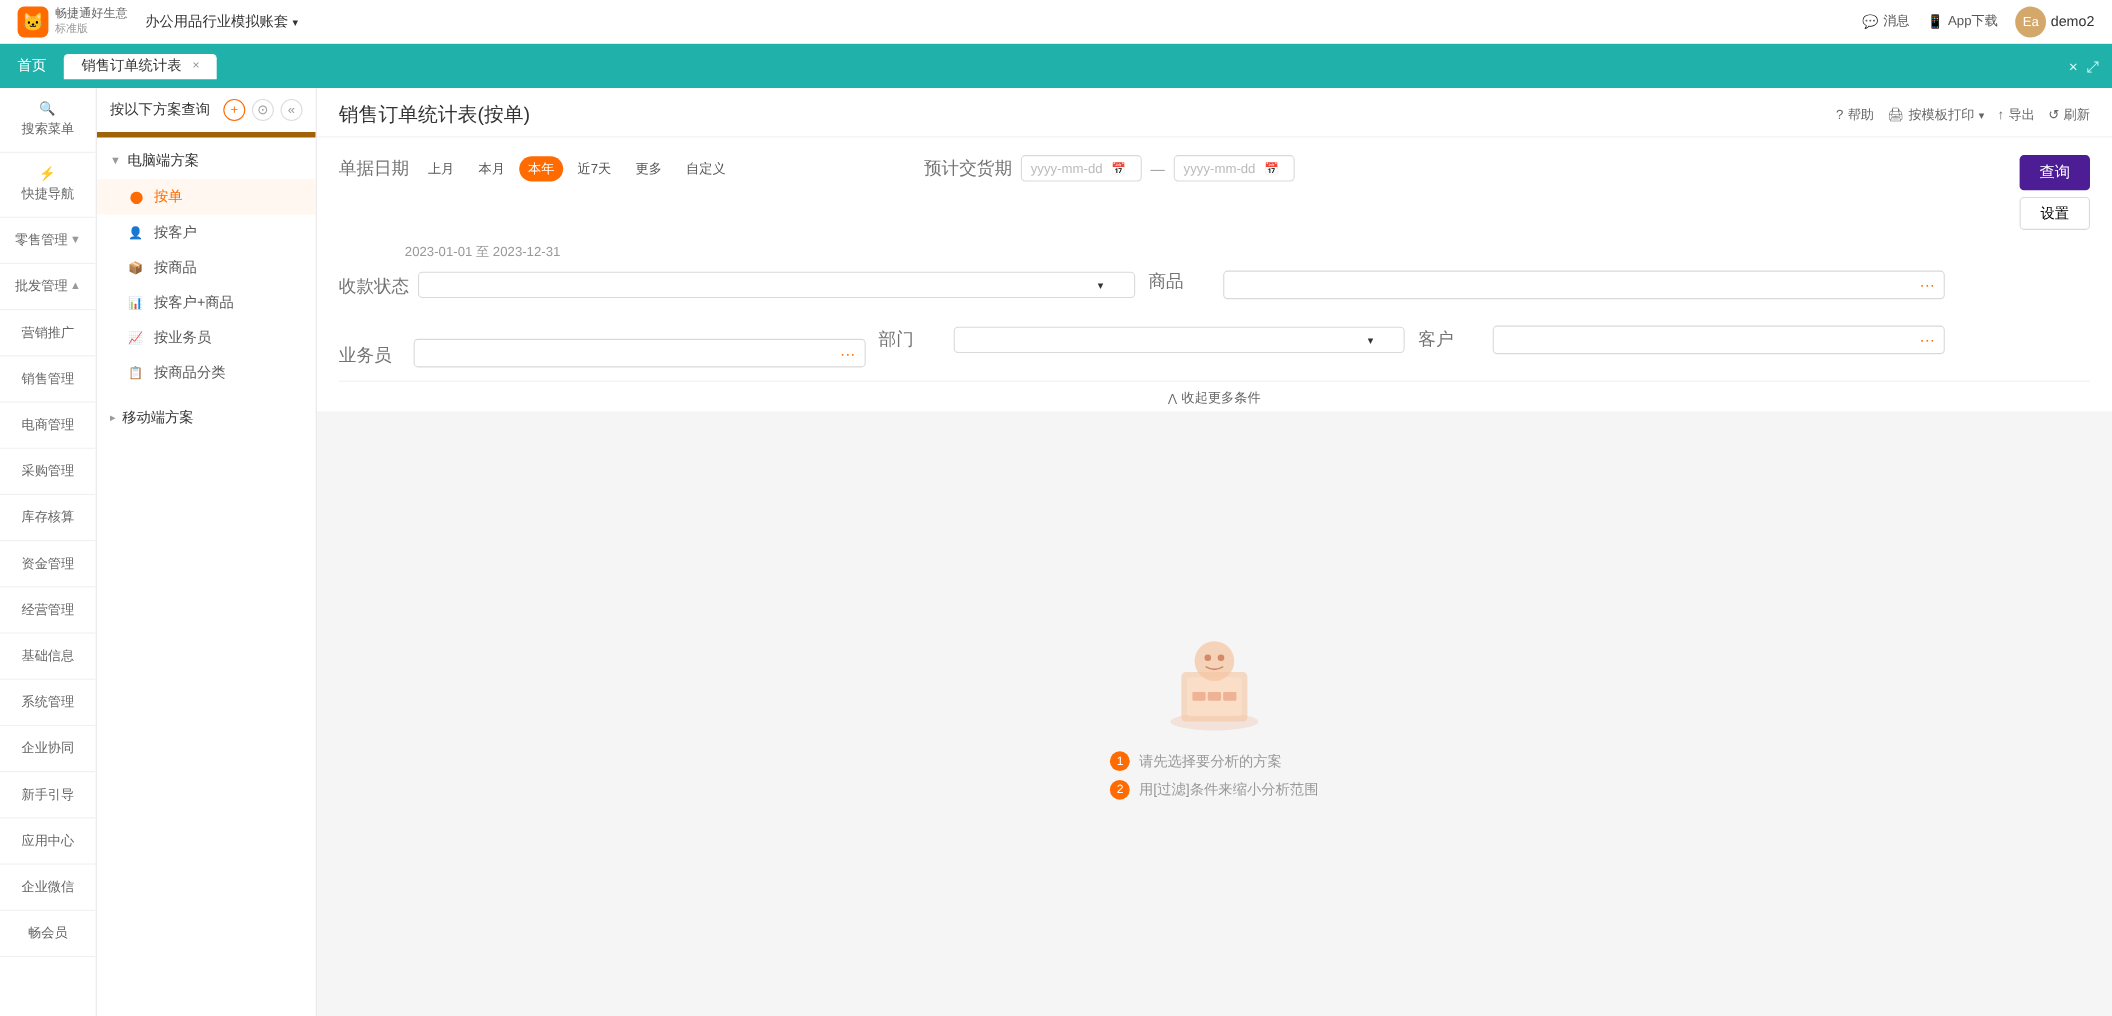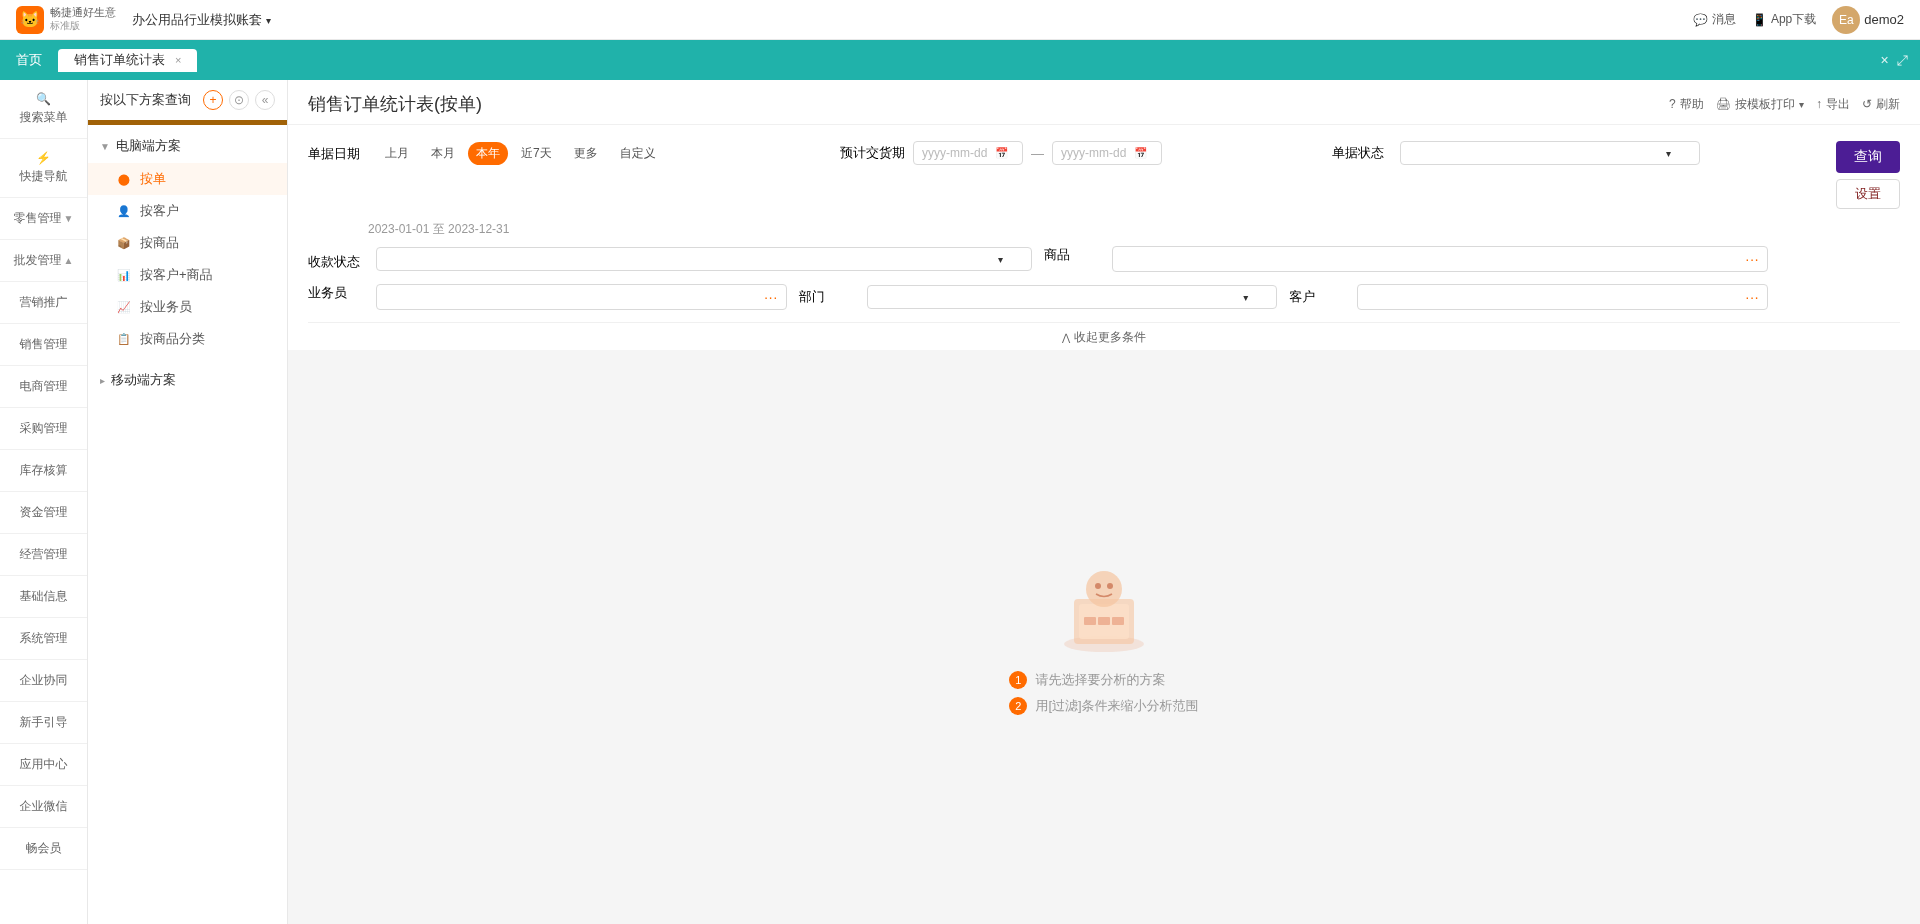--- a/index.html
+++ b/index.html
@@ -58,39 +58,39 @@
 
     
     .right-panel { flex: 1; display: flex; flex-direction: column; overflow: hidden; }
 
     
     .page-header { padding: 12px 20px 8px; display: flex; align-items: center; justify-content: space-between; background: #fff; border-bottom: 1px solid #f0f0f0; flex-shrink: 0; }
     .page-title { font-size: 18px; color: #333; font-weight: normal; }
     .page-actions { display: flex; align-items: center; gap: 12px; }
     .page-action-btn { display: flex; align-items: center; gap: 4px; color: #666; font-size: 12px; cursor: pointer; }
     .filter-row { display: flex; align-items: center; gap: 12px; margin-bottom: 12px; }
-    .filter-label { color: #000000; font-size: 13px; white-space: nowrap; min-width: 60px; }
+    .filter-label { color: #737373; font-size: 16px; white-space: nowrap; min-width: 60px; }
     .filter-date-quick { display: flex; align-items: center; gap: 4px; }
     .date-btn { padding: 3px 8px; font-size: 12px; color: #555; cursor: pointer; border-radius: 3px; border: 1px solid transparent; }
     .date-btn.active { background: #ff6b00; color: white; border-radius: 12px; border: none; }
     .date-input { border: 1px solid #d9d9d9; border-radius: 4px; padding: 4px 8px; font-size: 12px; color: #999; width: 110px; display: flex; align-items: center; gap: 4px; }
     .filter-select { border: 1px solid #d9d9d9; border-radius: 4px; padding: 4px 28px 4px 8px; font-size: 12px; color: #333; background: white; cursor: pointer; min-width: 120px; position: relative; display: flex; align-items: center; justify-content: space-between; min-width: 180px; }
     .filter-select-wide { min-width: 300px; }
 
     
     .results-area { flex: 1; display: flex; flex-direction: column; align-items: center; justify-content: center; background: #f5f5f5; }
     .empty-state { display: flex; flex-direction: column; align-items: center; gap: 12px; }
     .empty-hints { display: flex; flex-direction: column; gap: 8px; }
     .empty-hint { display: flex; align-items: center; gap: 8px; color: #999; font-size: 13px; }
     .hint-num { width: 18px; height: 18px; border-radius: 50%; background: #ff6b00; color: white; font-size: 11px; display: flex; align-items: center; justify-content: center; flex-shrink: 0; }
 
     
     .action-buttons { display: flex; flex-direction: column; gap: 6px; }
     .btn-query { background: #4c1d95; color: white; border: none; border-radius: 4px; padding: 7px 18px; font-size: 14px; cursor: pointer; white-space: nowrap; }
-    .btn-settings { background: white; color: #7f1d1d; border: 1px solid #d9d9d9; border-radius: 4px; padding: 5px 18px; font-size: 13px; cursor: pointer; white-space: nowrap; }
+    .btn-settings { background: white; color: #000000; border: 1px solid #d9d9d9; border-radius: 4px; padding: 5px 18px; font-size: 13px; cursor: pointer; white-space: nowrap; }
     .chevron-down-small::after { content: "▾"; font-size: 10px; }
 
     .filter-section { padding: 12px 20px 0; background: #fff; }
   </style>
 </head>
 <body>
 
 <div class="top-bar">
   <div class="top-bar-left">
     <div class="logo-box">
@@ -294,27 +294,20 @@
               <span style="color:#bbb;font-size:12px;">yyyy-mm-dd</span>
               <span style="margin-left:4px; color:#ff6b00; font-size:11px;">📅</span>
             </div>
             <span style="color:#999;">—</span>
             <div class="date-input">
               <span style="color:#bbb;font-size:12px;">yyyy-mm-dd</span>
               <span style="margin-left:4px; color:#ff6b00; font-size:11px;">📅</span>
             </div>
           </div>
 
-          <div style="display:flex; align-items:center; gap:8px; flex:1;">
-            <span class="filter-label">单据状态</span>
-            <div class="filter-select filter-select-wide">
-              <span style="color:#bbb; font-size:12px;"></span>
-              <span class="chevron-down-small"></span>
-            </div>
-          </div>
 
           <div class="action-buttons" style="margin-left:12px;">
             <button class="btn-query">查询</button>
             <button class="btn-settings">设置</button>
           </div>
         </div>
 
         <div style="padding: 0 0 8px 60px; color:#999; font-size:12px;">
           <span>2023-01-01 至 2023-12-31</span>
         </div>
@@ -331,21 +324,21 @@
             <span class="filter-label">商品</span>
             <div style="flex:1; border:1px solid #d9d9d9; border-radius:4px; padding:4px 8px; display:flex; align-items:center;">
               <span style="color:#bbb;font-size:12px;flex:1;"></span>
               <span style="color:#ff6b00; font-size:14px;">···</span>
             </div>
           </div>
           <div style="width:120px;"></div>
         </div>
 
         <div class="filter-row">
-          <div style="display:flex; align-items:flex-start; gap:8px; flex:1;">
+          <div style="display:flex; align-items:flex-end; gap:8px; flex:1;margin-top:24px;">
             <span class="filter-label">业务员</span>
             <div style="flex:1; border:1px solid #d9d9d9; border-radius:4px; padding:4px 8px; display:flex; align-items:center;">
               <span style="color:#bbb;font-size:12px;flex:1;"></span>
               <span style="color:#ff6b00; font-size:14px;">···</span>
             </div>
           </div>
           <div style="display:flex; align-items:center; gap:8px; flex:1;">
             <span class="filter-label">部门</span>
             <div class="filter-select" style="flex:1;">
               <span style="color:#bbb;font-size:12px;flex:1;"></span>

